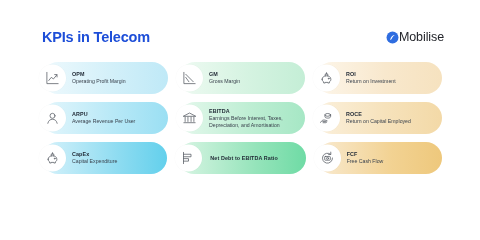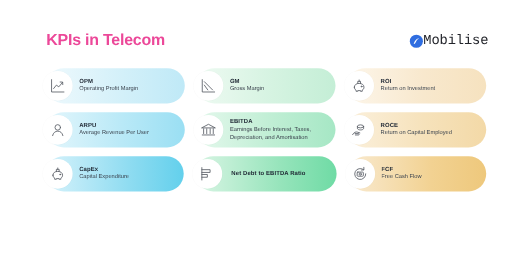--- a/index.html
+++ b/index.html
@@ -31,29 +31,28 @@
     height: 30px;
     display: flex;
     align-items: center;
     justify-content: space-between;
     padding: 0 36px 0 42px;
     box-sizing: border-box;
   }
   .page-title {
     font-size: 14.5px;
     font-weight: bold;
-    color: #ec4899;
+    color: #1d4ed8;
     letter-spacing: -0.2px;
     white-space: nowrap;
   }
   .brand {
     display: flex;
     align-items: center;
     gap: 0;
-    font-family: Liberation Mono, monospace;
   }
   .brand-mark {
     width: 13px;
     height: 13px;
     flex: 0 0 auto;
     display: block;
   }
   .brand-name {
     font-size: 12.5px;
     color: #23252b;

